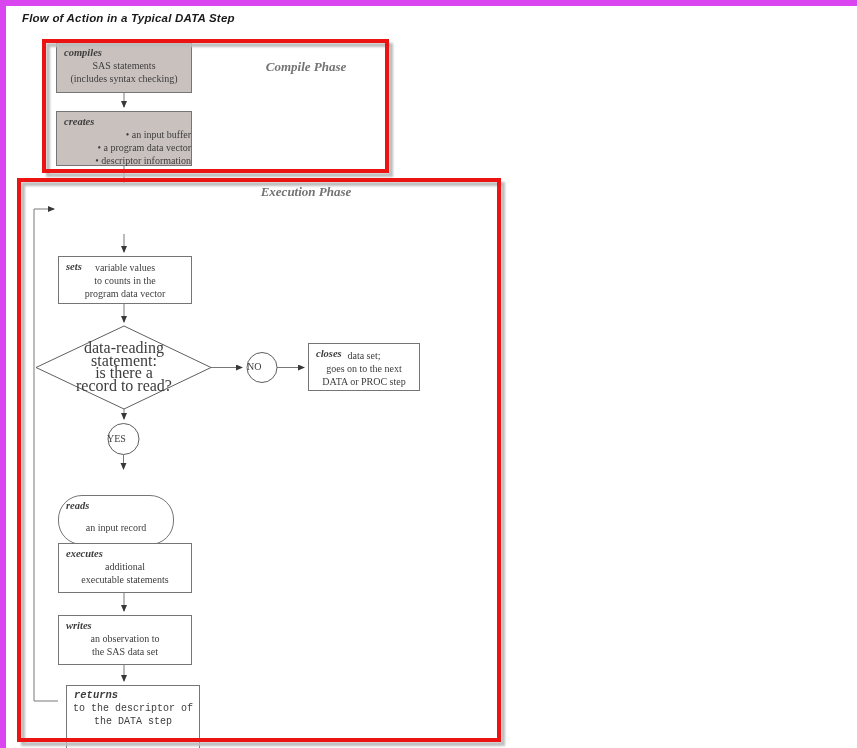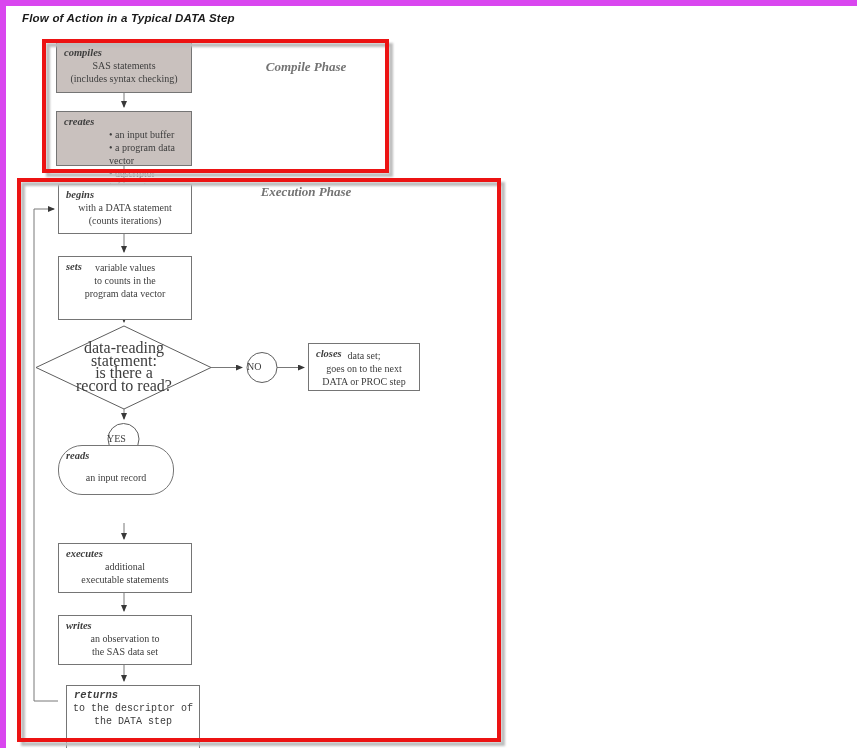--- a/index.html
+++ b/index.html
@@ -37,21 +37,21 @@
     background:#fff;border:1px solid var(--box-border);
     font-size:10px;line-height:13px;z-index:2;
   }
   .node.gray{background:var(--compile-box-fill);}
   .lead{
     position:absolute;top:3px;left:7px;
     font-weight:bold;font-style:italic;font-size:10.5px;
   }
   .body{text-align:center;}
   .n-compiles .body{padding-top:16px;}
-  .n-creates .body{text-align:left;padding-left:20px;padding-top:16px;margin-left:32px;}
+  .n-creates .body{text-align:right;padding-left:20px;padding-top:16px;}
   .n-begins .body{padding-top:16px;}
   .n-sets .body{padding-top:4px;}
   .n-closes .body{padding-top:5px;}
   .n-reads .body{padding-top:25px;}
   .n-executes .body{padding-top:16px;}
   .n-writes .body{padding-top:16px;}
   .n-returns .body{padding-top:16px;}
 
   .phase-label{
     position:absolute;width:140px;text-align:center;
@@ -130,29 +130,22 @@
 
   <div class="node gray n-creates" style="left:50px;top:105px;width:136px;height:55px;">
     <span class="lead">creates</span>
     <div class="body">
       <div>• an input buffer</div>
       <div>• a program data vector</div>
       <div>• descriptor information</div>
     </div>
   </div>
 
-  <div class="node n-begins" style="left:52px;top:178px;width:134px;height:50px;">
-    <span class="lead">begins</span>
-    <div class="body">
-      <div>with a DATA statement</div>
-      <div>(counts iterations)</div>
-    </div>
-  </div>
-
-  <div class="node n-sets" style="left:52px;top:250px;width:134px;height:64px;">
+
+  <div class="node n-sets" style="left:52px;top:250px;width:134px;height:48px;">
     <span class="lead">sets</span>
     <div class="body">
       <div>variable values</div>
       <div>to counts in the</div>
       <div>program data vector</div>
     </div>
   </div>
 
   <div class="diamond-text">
     <div>data-reading</div>
@@ -166,21 +159,21 @@
 
   <div class="node n-closes" style="left:302px;top:337px;width:112px;height:48px;">
     <span class="lead">closes</span>
     <div class="body">
       <div>data set;</div>
       <div>goes on to the next</div>
       <div>DATA or PROC step</div>
     </div>
   </div>
 
-  <div class="node n-reads" style="left:52px;top:439px;width:116px;height:50px;border-radius:24px;">
+  <div class="node n-reads" style="left:52px;top:489px;width:116px;height:50px;border-radius:24px;">
     <span class="lead">reads</span>
     <div class="body">
       <div>an input record</div>
     </div>
   </div>
 
   <div class="node n-executes" style="left:52px;top:537px;width:134px;height:50px;">
     <span class="lead">executes</span>
     <div class="body">
       <div>additional</div>

